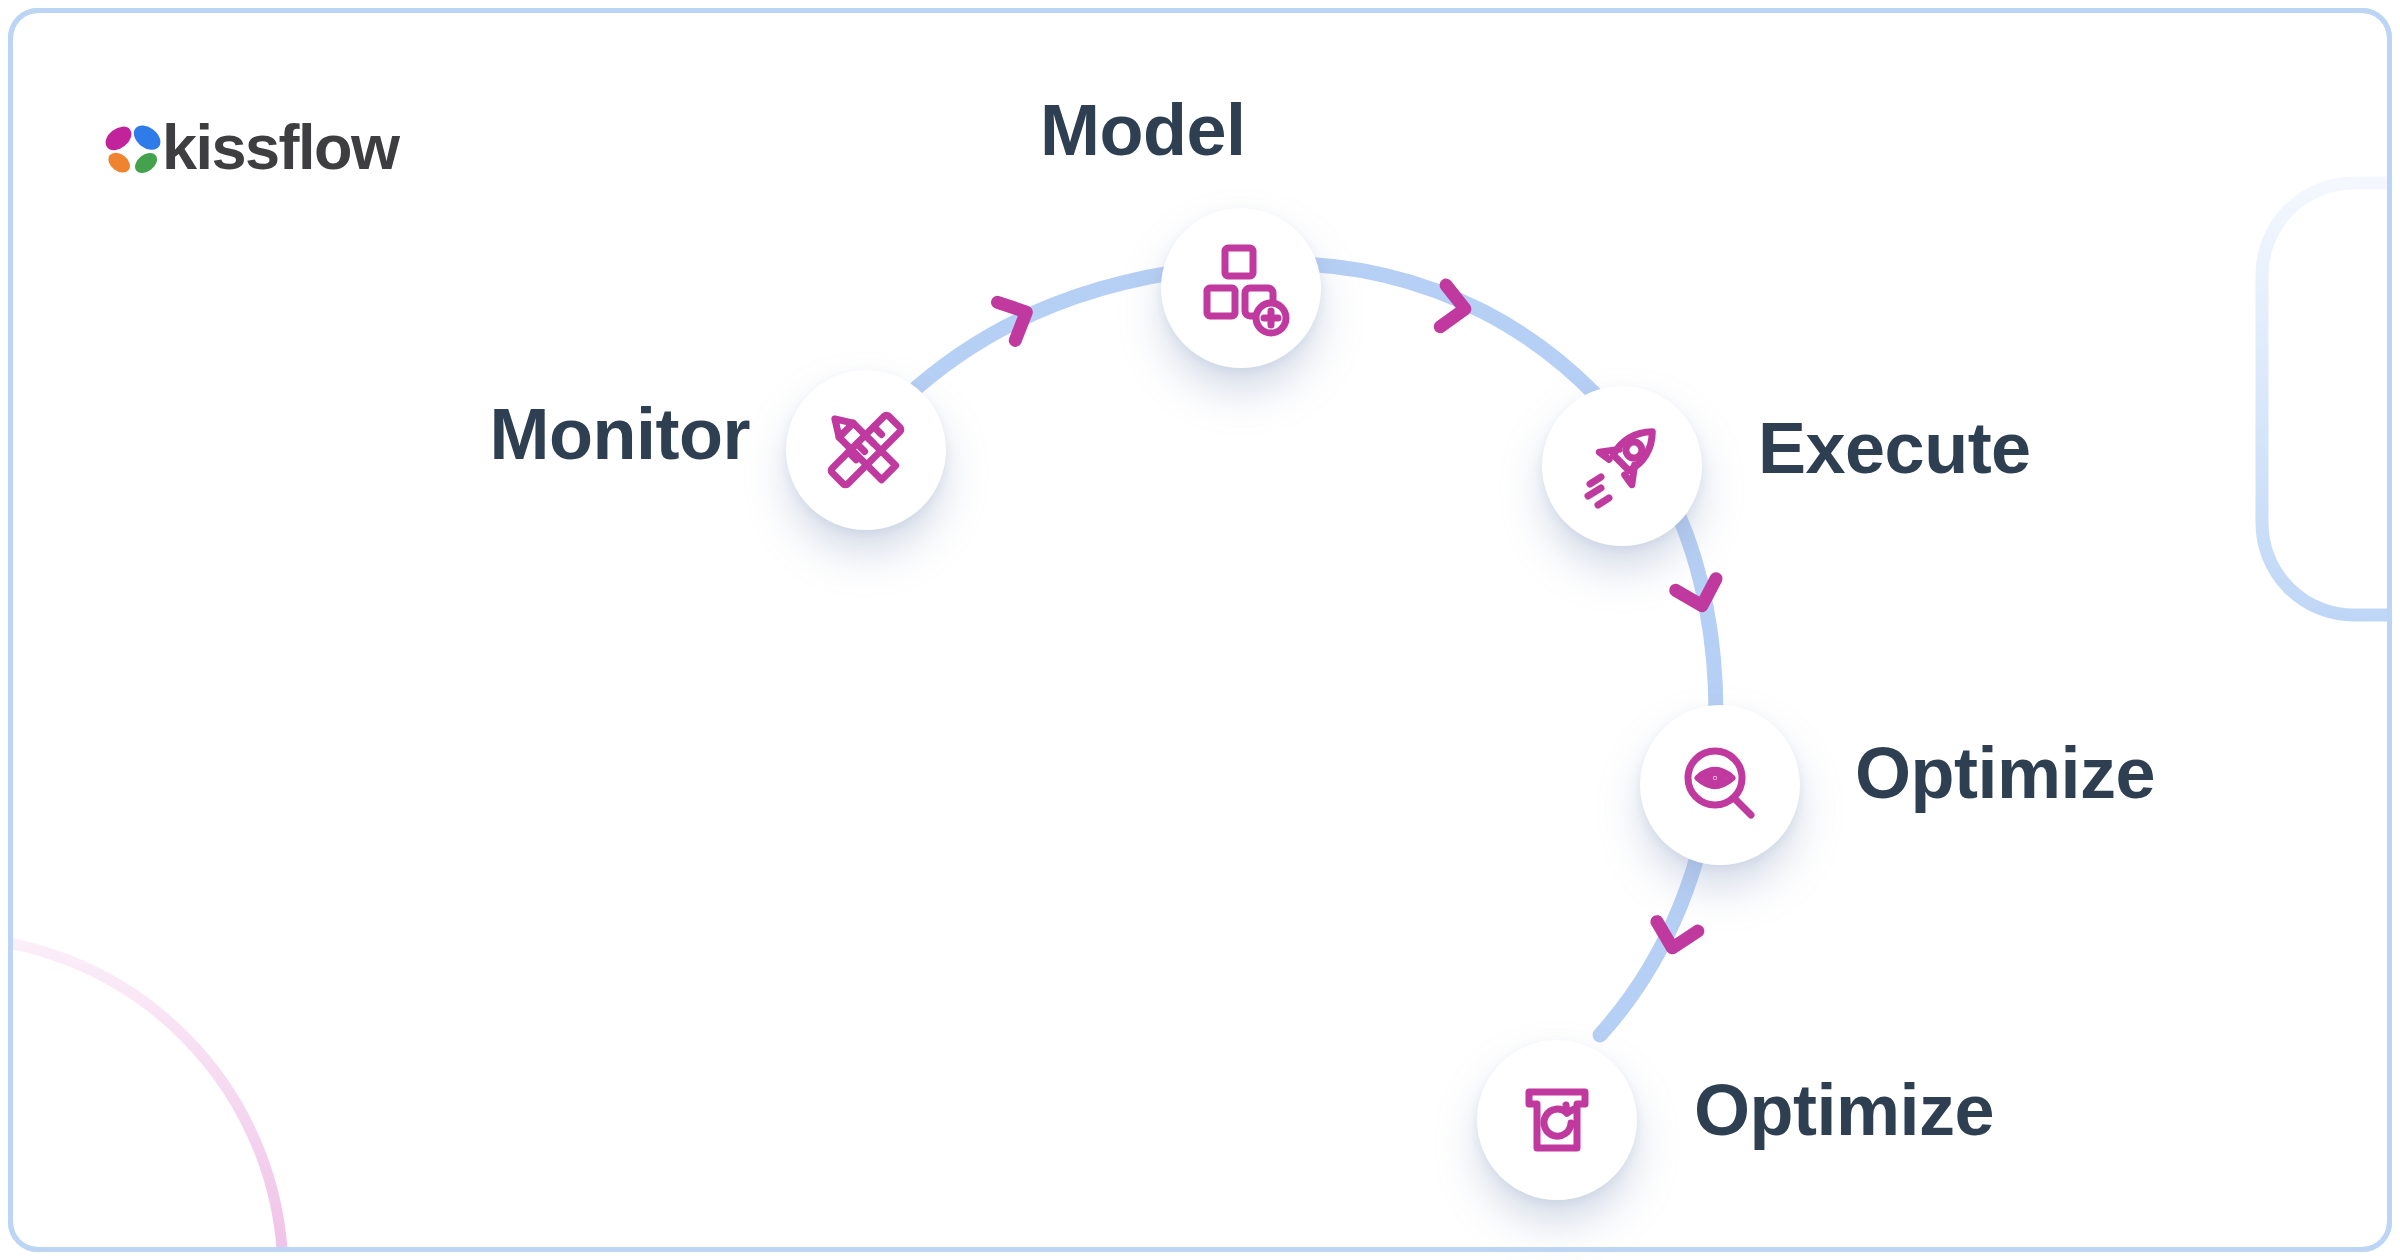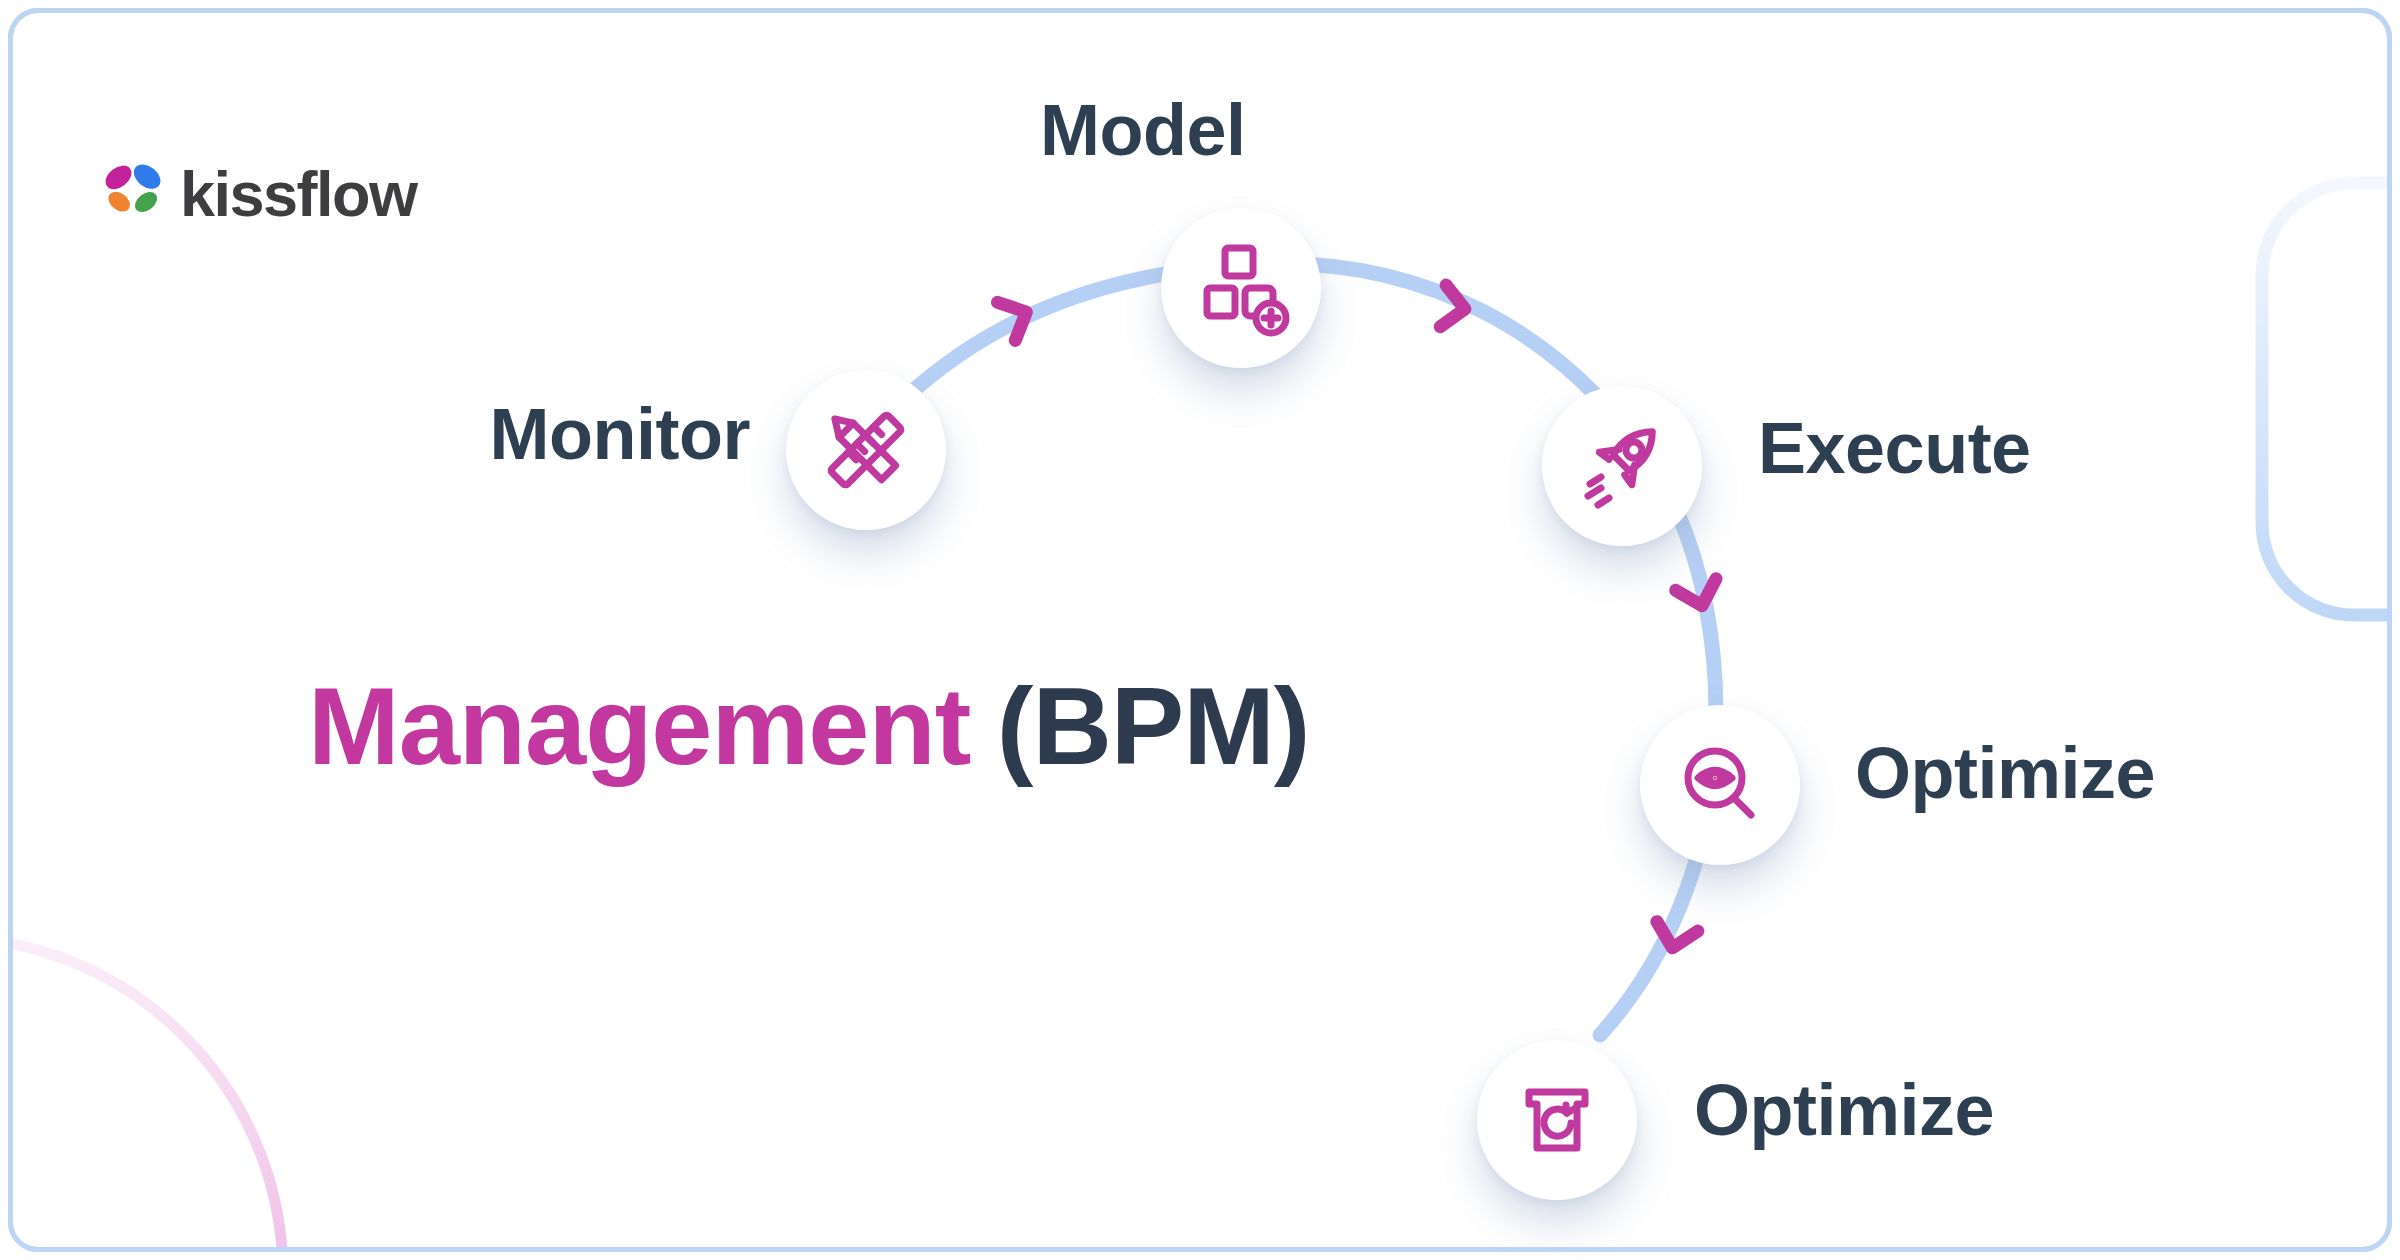--- a/index.html
+++ b/index.html
@@ -14,21 +14,21 @@
   }
   .card-clip{
     position:absolute;inset:8px;border-radius:30px;overflow:hidden;
   }
   .card-clip > svg{position:absolute;left:-8px;top:-8px;}
   .card-border{
     position:absolute;inset:8px;border:5px solid #BCD5F4;border-radius:30px;
     box-sizing:border-box;pointer-events:none;z-index:9;
   }
   
-  .logo{position:absolute;left:104px;top:116px;display:flex;gap:18px;z-index:5;margin-top:47px;}
+  .logo{position:absolute;left:104px;top:116px;display:flex;align-items:center;gap:0;z-index:5;}
   .logo-word{font-size:63px;font-weight:bold;color:#3E3E41;letter-spacing:-1.5px;line-height:1;padding-bottom:4px;}
   
   .stage-circle{
     position:absolute;width:160px;height:160px;border-radius:50%;background:#ffffff;z-index:3;
     box-shadow:0 24px 40px rgba(148,166,197,.38), 0 4px 10px rgba(148,166,197,.18);
     display:flex;align-items:center;justify-content:center;
   }
   .stage-label{
     position:absolute;z-index:4;font-size:72px;font-weight:bold;color:#2E3F52;
     line-height:80px;letter-spacing:-0.5px;white-space:nowrap;
@@ -82,21 +82,20 @@
   <svg width="58" height="52" viewBox="0 0 160 140">
     <ellipse cx="40" cy="38" rx="40" ry="27" transform="rotate(-38 40 38)" fill="#C2239B"></ellipse>
     <ellipse cx="119" cy="36" rx="41" ry="28" transform="rotate(38 119 36)" fill="#2F7BE9"></ellipse>
     <ellipse cx="42" cy="105" rx="33" ry="23" transform="rotate(38 42 105)" fill="#EF8330"></ellipse>
     <ellipse cx="116" cy="106" rx="34" ry="23" transform="rotate(-38 116 106)" fill="#44A14C"></ellipse>
   </svg>
   <div class="logo-word">kissflow</div>
 </div>
 
 <div class="title">
-  <div><span class="accent accent-l2">Management</span><span class="dark">(BPM)</span></div>
 </div>
 
 <div class="stage-circle" style="left:786px;top:370px;">
   <svg width="100" height="100" viewBox="0 0 100 100" fill="none" stroke="#C0399F" stroke-width="7" stroke-linecap="round" stroke-linejoin="round">
     <g transform="rotate(45 50 50)">
       <rect x="39" y="10" width="22" height="80" rx="3"></rect>
       <line x1="39" y1="28" x2="50" y2="28"></line>
       <line x1="39" y1="40" x2="50" y2="40"></line>
       <line x1="39" y1="52" x2="50" y2="52"></line>
       <line x1="39" y1="64" x2="50" y2="64"></line>

